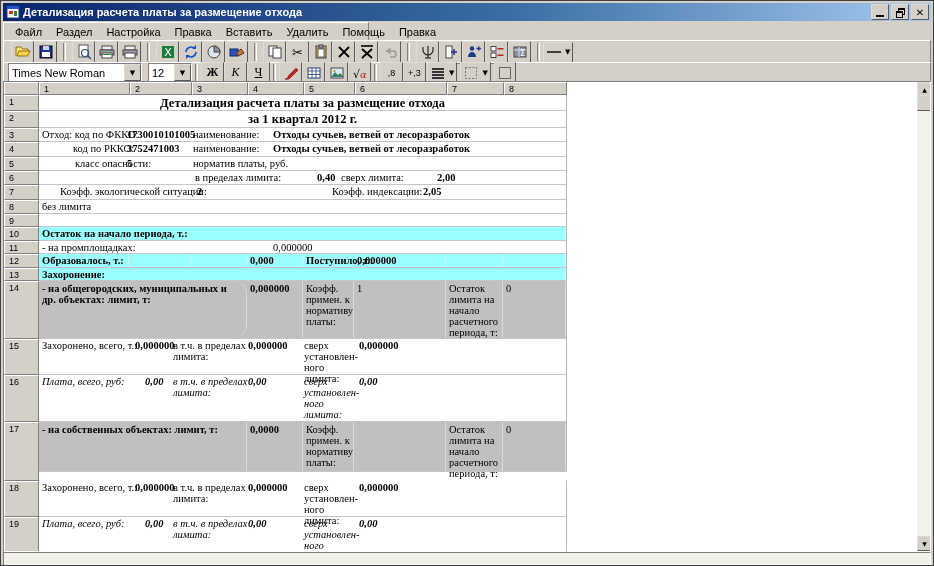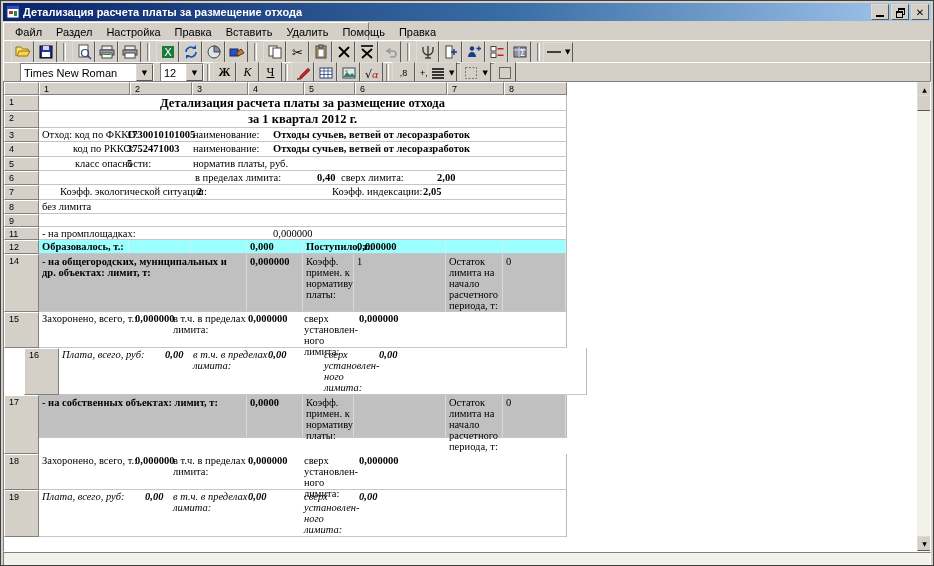--- a/index.html
+++ b/index.html
@@ -3,21 +3,21 @@
 <meta charset="utf-8">
 <style>
   html,body{margin:0;padding:0;}
   body{
     width:934px;height:566px;overflow:hidden;position:relative;
     background:#d4d0c8;font-family:"Liberation Sans",sans-serif;
     border:1px solid #404040;box-sizing:border-box;
   }
   .raised{border:1px solid;border-color:#ffffff #808080 #808080 #ffffff;}
   .raised2{border:1px solid;border-color:#dfdcd4 #5a5a5a #5a5a5a #dfdcd4;}
-  .sunken{border:1px solid;border-color:#808080 #ffffff #ffffff #808080;margin-left:12px;}
+  .sunken{border:1px solid;border-color:#808080 #ffffff #ffffff #808080;}
 
   
   #titlebar{position:absolute;left:2px;top:2px;right:2px;height:18px;
     background:linear-gradient(to right,#0a246a,#3a6ea5 55%,#a6caf0);
     display:flex;align-items:center;padding:0 2px;}
   #titlebar .app-icon{width:14px;height:14px;margin:0 3px 0 1px;flex:0 0 auto;}
   #titlebar .ttl-text{color:#fff;font-weight:bold;font-size:11px;flex:1;white-space:nowrap;overflow:hidden;}
   .win-btn{width:16px;height:14px;background:#d4d0c8;margin-left:2px;
     display:flex;align-items:center;justify-content:center;font-size:9px;line-height:9px;
     font-family:"DejaVu Sans",sans-serif;color:#000;}
@@ -420,76 +420,88 @@
         <div class="grid-row" style="height: 14px;">
           <div class="row-hd">8</div>
           <div class="row-body white" style="height: 14px;">
             <span class="gspan" style="left: 3px;">без лимита</span>
           </div>
         </div>
         <div class="grid-row" style="height: 13px;">
           <div class="row-hd">9</div>
           <div class="row-body white" style="height: 13px;"></div>
         </div>
+        <div class="grid-row" style="height: 14px;">
+          <div class="row-hd">10</div>
+          <div class="row-body cyan" style="height: 14px;">
+            <div class="gcell b" style="width: 527px; flex: 0 0 527px;">Остаток на начало периода, т.:</div>
+          </div>
+        </div>
         <div class="grid-row" style="height: 13px;">
           <div class="row-hd">11</div>
           <div class="row-body white" style="height: 13px;">
             <span class="gspan" style="left: 3px;">- на промплощадках:</span>
             <span class="gspan" style="left: 234px;">0,000000</span>
           </div>
         </div>
         <div class="grid-row" style="height: 14px;">
           <div class="row-hd">12</div>
           <div class="row-body cyan" style="height: 14px;">
             <div class="gcell b" style="width: 90px; flex: 0 0 90px;">Образовалось, т.:</div>
             <div class="gcell" style="width: 62px; flex: 0 0 62px;"></div>
             <div class="gcell" style="width: 56px; flex: 0 0 56px;"></div>
             <div class="gcell b" style="width: 56px; flex: 0 0 56px;">0,000</div>
             <div class="gcell b nw" style="width: 51px; flex: 0 0 51px;">Поступило, т.:</div>
             <div class="gcell b" style="width: 92px; flex: 0 0 92px;">0,000000</div>
             <div class="gcell" style="width: 57px; flex: 0 0 57px;"></div>
             <div class="gcell" style="width: 63px; flex: 0 0 63px;"></div>
           </div>
         </div>
+        <div class="grid-row" style="height: 13px;">
+          <div class="row-hd">13</div>
+          <div class="row-body cyan" style="height: 13px;">
+            <div class="gcell b" style="width: 527px; flex: 0 0 527px;">Захоронение:</div>
+          </div>
+        </div>
         <div class="grid-row" style="height: 58px;">
           <div class="row-hd">14</div>
           <div class="row-body gray" style="height: 58px;">
-            <div class="gcell b" style="width: 208px; flex: 0 0 208px;">- на общегородских, муниципальных и др. объектах: лимит, т:</div>
+            <div class="gcell b" style="width: 208px; flex: 0 0 208px; border-radius: 13px;">- на общегородских, муниципальных и др. объектах: лимит, т:</div>
             <div class="gcell b" style="width: 56px; flex: 0 0 56px;">0,000000</div>
             <div class="gcell" style="width: 51px; flex: 0 0 51px;">Коэфф. примен. к нормативу платы:</div>
             <div class="gcell" style="width: 92px; flex: 0 0 92px;">1</div>
             <div class="gcell" style="width: 57px; flex: 0 0 57px;">Остаток лимита на начало расчетного периода, т:</div>
             <div class="gcell" style="width: 63px; flex: 0 0 63px;">0</div>
           </div>
         </div>
         <div class="grid-row" style="height: 36px;">
           <div class="row-hd">15</div>
           <div class="row-body white" style="height: 36px;">
             <span class="gspan" style="left: 3px;">Захоронено, всего, т.:</span>
             <span class="gspan b" style="left: 96px;">0,000000</span>
             <span class="gspan wrap" style="left: 134px; width: 76px;">в т.ч. в пределах лимита:</span>
             <span class="gspan b" style="left: 209px;">0,000000</span>
             <span class="gspan wrap" style="left: 265px; width: 56px;">сверх установлен-ного лимита:</span>
             <span class="gspan b" style="left: 320px;">0,000000</span>
           </div>
         </div>
-        <div class="grid-row" style="height: 47px; margin-left: 20px;">
+        <div class="grid-row" style="height: 47px;">
           <div class="row-hd">16</div>
           <div class="row-body white" style="height: 47px;">
             <span class="gspan i" style="left: 3px;">Плата, всего, руб:</span>
             <span class="gspan b i" style="left: 106px;">0,00</span>
             <span class="gspan wrap i" style="left: 134px; width: 76px;">в т.ч. в пределах лимита:</span>
             <span class="gspan b i" style="left: 209px;">0,00</span>
             <span class="gspan wrap i" style="left: 265px; width: 56px;">сверх установлен-ного лимита:</span>
             <span class="gspan b i" style="left: 320px;">0,00</span>
           </div>
         </div>
         <div class="grid-row" style="height: 59px;">
           <div class="row-hd">17</div>
-          <div class="row-body gray" style="height: 43px;">
+          <div class="row-body gray" style="height: 50px;">
             <div class="gcell b" style="width: 208px; flex: 0 0 208px;">- на собственных объектах: лимит, т:</div>
             <div class="gcell b" style="width: 56px; flex: 0 0 56px;">0,0000</div>
             <div class="gcell" style="width: 51px; flex: 0 0 51px;">Коэфф. примен. к нормативу платы:</div>
             <div class="gcell" style="width: 92px; flex: 0 0 92px;"></div>
             <div class="gcell" style="width: 57px; flex: 0 0 57px;">Остаток лимита на начало расчетного периода, т:</div>
             <div class="gcell" style="width: 63px; flex: 0 0 63px;">0</div>
           </div>
         </div>
         <div class="grid-row" style="height: 36px;">
           <div class="row-hd">18</div>

